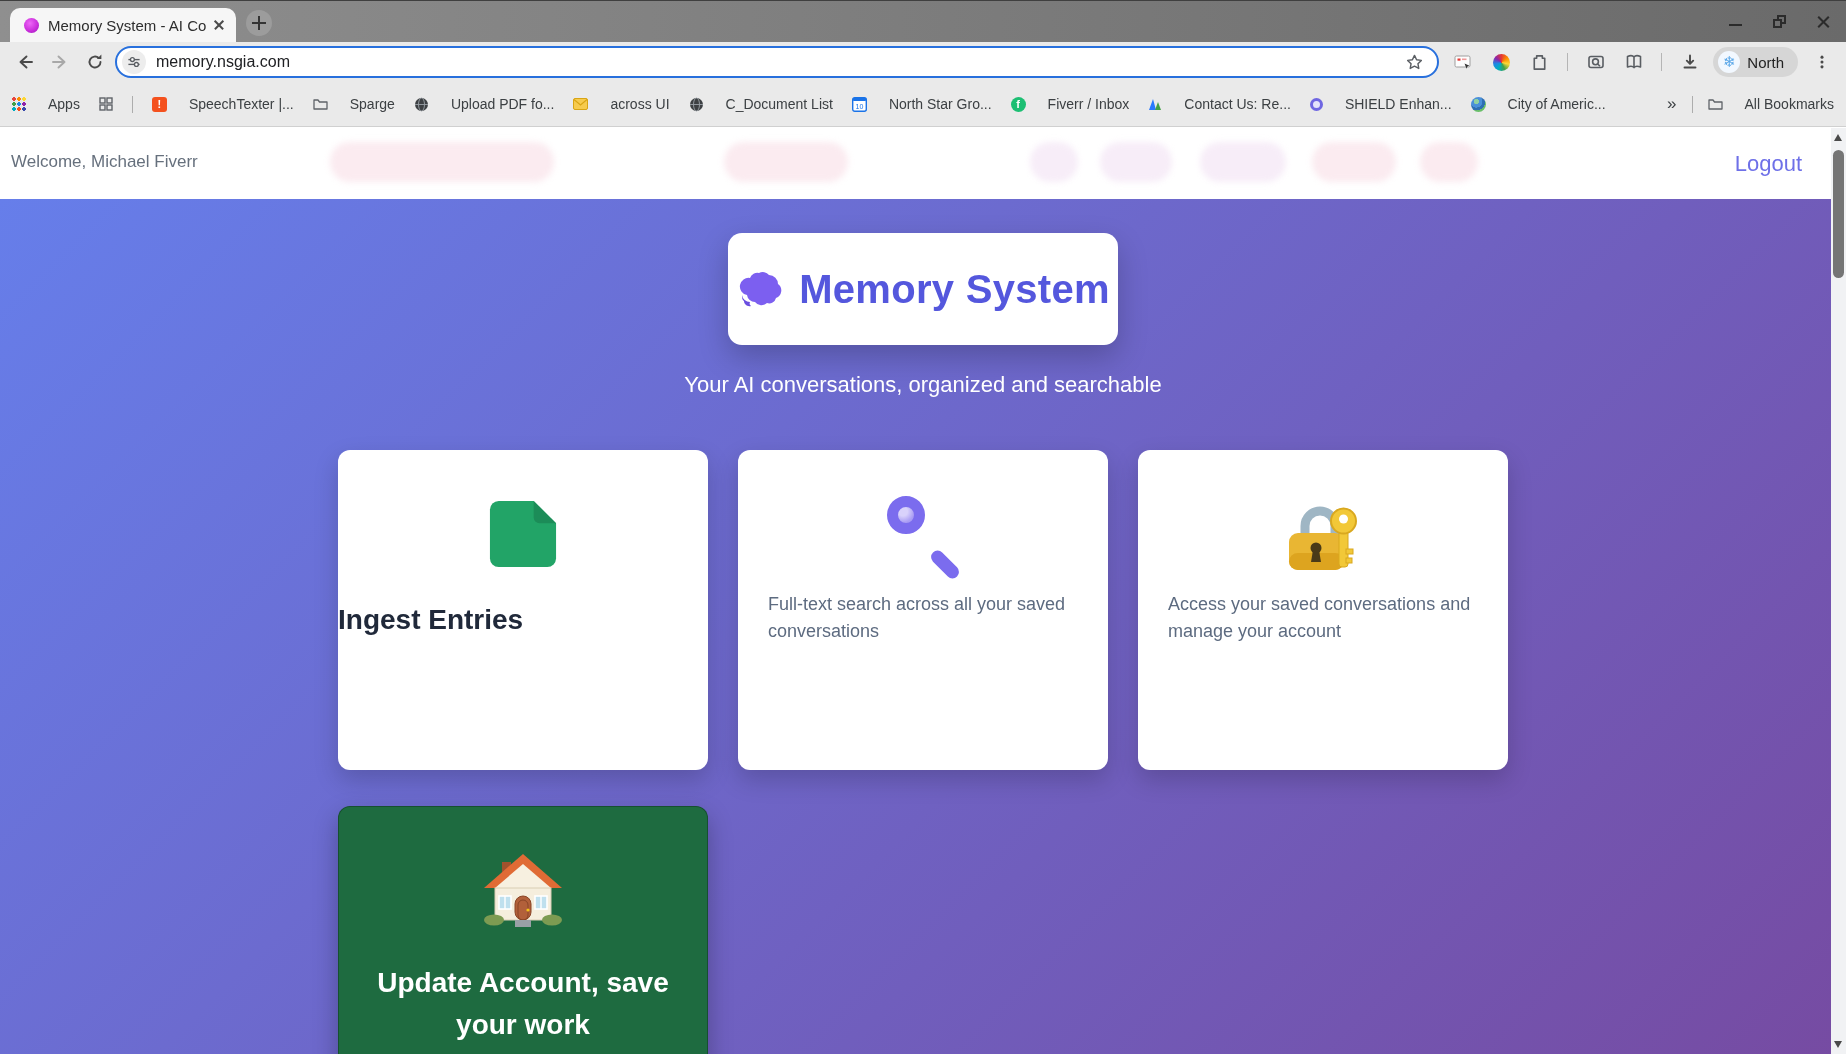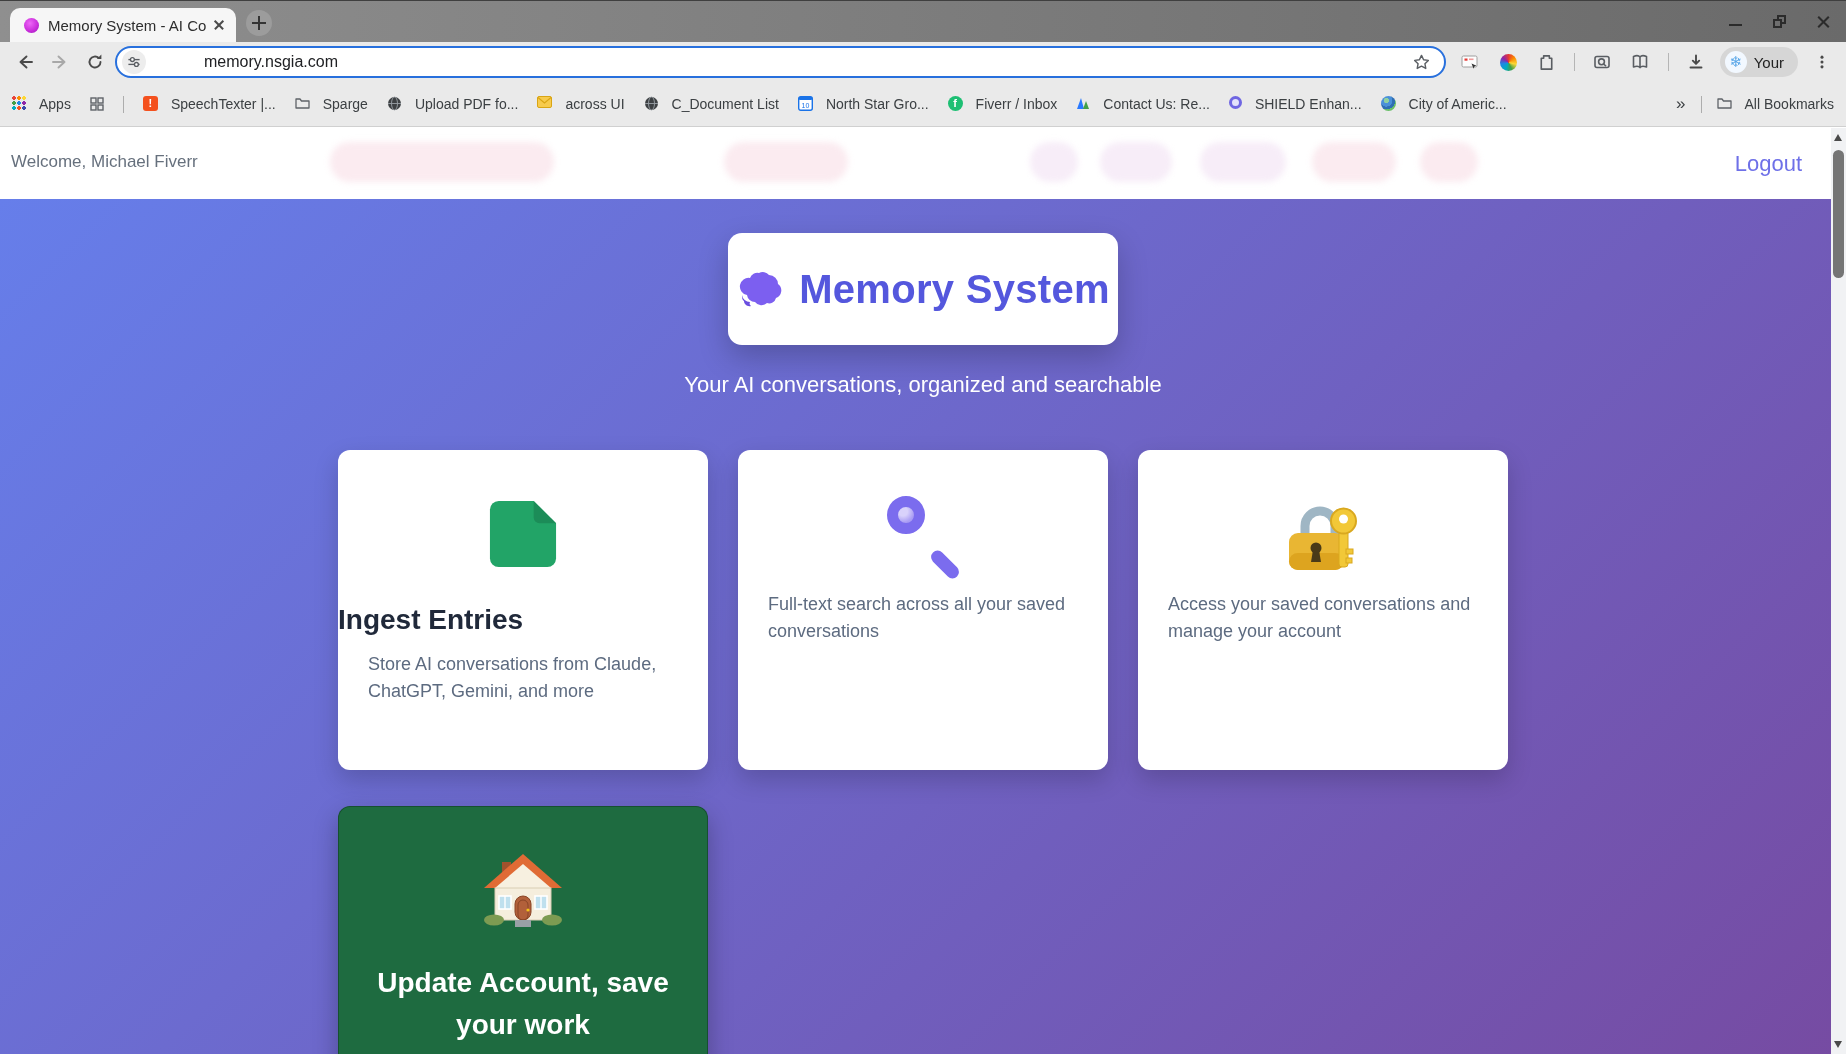--- a/index.html
+++ b/index.html
@@ -29,39 +29,39 @@
   .wc-r2{position:absolute;left:5px;top:9px;width:9px;height:9px;border:2px solid #2b2b2b;background:#6e6e6e;}
   .wc-x{position:absolute;left:4px;top:11px;width:15px;height:2px;background:#2b2b2b;}
   .xa{transform:rotate(45deg);} .xb{transform:rotate(-45deg);}
 
   
   .toolbar{position:absolute;top:42px;left:0;right:0;height:40px;background:#eaeaea;
            display:flex;align-items:center;padding:0 10px;}
   .nav{display:flex;align-items:center;gap:6px;flex:none;}
   .tbtn{width:29px;height:29px;display:flex;align-items:center;justify-content:center;flex:none;}
   .urlbar{flex:1;height:32px;margin:0 10px 0 6px;background:#fff;border:2px solid #2870dd;
-          border-radius:16px;display:flex;align-items:center;padding:0 8px 0 5px;min-width:0;gap:48px;}
+          border-radius:16px;display:flex;align-items:center;padding:0 8px 0 5px;min-width:0;}
   .site-chip{width:24px;height:24px;border-radius:50%;background:#ededed;display:flex;
              align-items:center;justify-content:center;flex:none;}
   .url-text{font-size:16px;color:#202124;margin-left:10px;flex:1;white-space:nowrap;overflow:hidden;}
   .tools{display:flex;align-items:center;gap:9px;flex:none;}
   .tdivider{width:1px;height:18px;background:#b5b5b5;margin:0 4px;}
   .wheel{width:17px;height:17px;border-radius:50%;
          background:conic-gradient(#e53935,#fb8c00,#fdd835,#43a047,#00acc1,#1e88e5,#8e24aa,#e53935);}
   .profile{height:30px;border-radius:15px;background:#d6d6d6;display:flex;align-items:center;
            gap:7px;padding:0 14px 0 5px;}
   .snow{width:22px;height:22px;border-radius:50%;background:#f2f8ff;color:#5aa7e8;font-size:15px;
         display:flex;align-items:center;justify-content:center;}
   .plabel{font-size:15px;color:#222;}
 
   
   .bookmarks{position:absolute;top:82px;left:0;right:0;height:45px;background:#eaeaea;
              border-bottom:1px solid #d0d0d0;display:flex;align-items:center;padding:0 12px;
              gap:19px;font-size:14px;color:#3c4043;white-space:nowrap;overflow:hidden;}
-  .bm{display:flex;gap:13px;flex:none;}
+  .bm{display:flex;align-items:center;gap:22px;flex:none;}
   .bdiv{width:1px;height:17px;background:#adadad;flex:none;}
   .bm-right{margin-left:auto;display:flex;align-items:center;gap:15px;flex:none;}
   .chev{font-size:17px;color:#3c4043;}
   .apps-grid{width:14px;height:14px;flex:none;background:
     radial-gradient(circle 2px at 2px 2px,#e8453c 97%,transparent),
     radial-gradient(circle 2px at 7px 2px,#fb8c00 97%,transparent),
     radial-gradient(circle 2px at 12px 2px,#fdd835 97%,transparent),
     radial-gradient(circle 2px at 2px 7px,#43a047 97%,transparent),
     radial-gradient(circle 2px at 7px 7px,#1e88e5 97%,transparent),
     radial-gradient(circle 2px at 12px 7px,#8e24aa 97%,transparent),
@@ -226,21 +226,21 @@
           </svg>
       </div>
       <span class="tdivider"></span>
       <div class="tbtn">
         <svg width="20" height="20" viewBox="0 0 20 20">
             <path d="M10 3.5v8M6.8 8.7 10 11.9l3.2-3.2M4.5 15.5h11" fill="none" stroke="#4a4a4a" stroke-width="1.9" stroke-linecap="round" stroke-linejoin="round"></path>
           </svg>
       </div>
       <div class="profile">
         <span class="snow">❄</span>
-        <span class="plabel">Your</span>
+        <span class="plabel">North</span>
       </div>
       <div class="tbtn">
         <svg width="18" height="20" viewBox="0 0 20 20">
             <g fill="#4a4a4a">
               <circle cx="10" cy="4.6" r="1.7"></circle>
               <circle cx="10" cy="10" r="1.7"></circle>
               <circle cx="10" cy="15.4" r="1.7"></circle>
             </g>
           </svg>
       </div>
@@ -364,21 +364,20 @@
       <div class="cards">
 
         <div class="card">
           <div class="card-icon">
             <svg class="note" viewBox="0 0 72 72">
               <path fill="#22a467" d="M11 2h36l23 23v36a9 9 0 0 1-9 9H11a9 9 0 0 1-9-9V11a9 9 0 0 1 9-9z"></path>
               <path fill="#1c8c58" d="M47 2l23 23H53a6 6 0 0 1-6-6z"></path>
             </svg>
           </div>
           <div class="card-title">Ingest Entries</div>
-          <div class="card-desc">Store AI conversations from Claude, ChatGPT, Gemini, and more</div>
         </div>
 
         <div class="card">
           <div class="card-icon">
             <span class="mag">
               <span class="mag-glass"></span>
               <span class="mag-handle"></span>
             </span>
           </div>
           <div class="card-desc">Full-text search across all your saved conversations</div>

